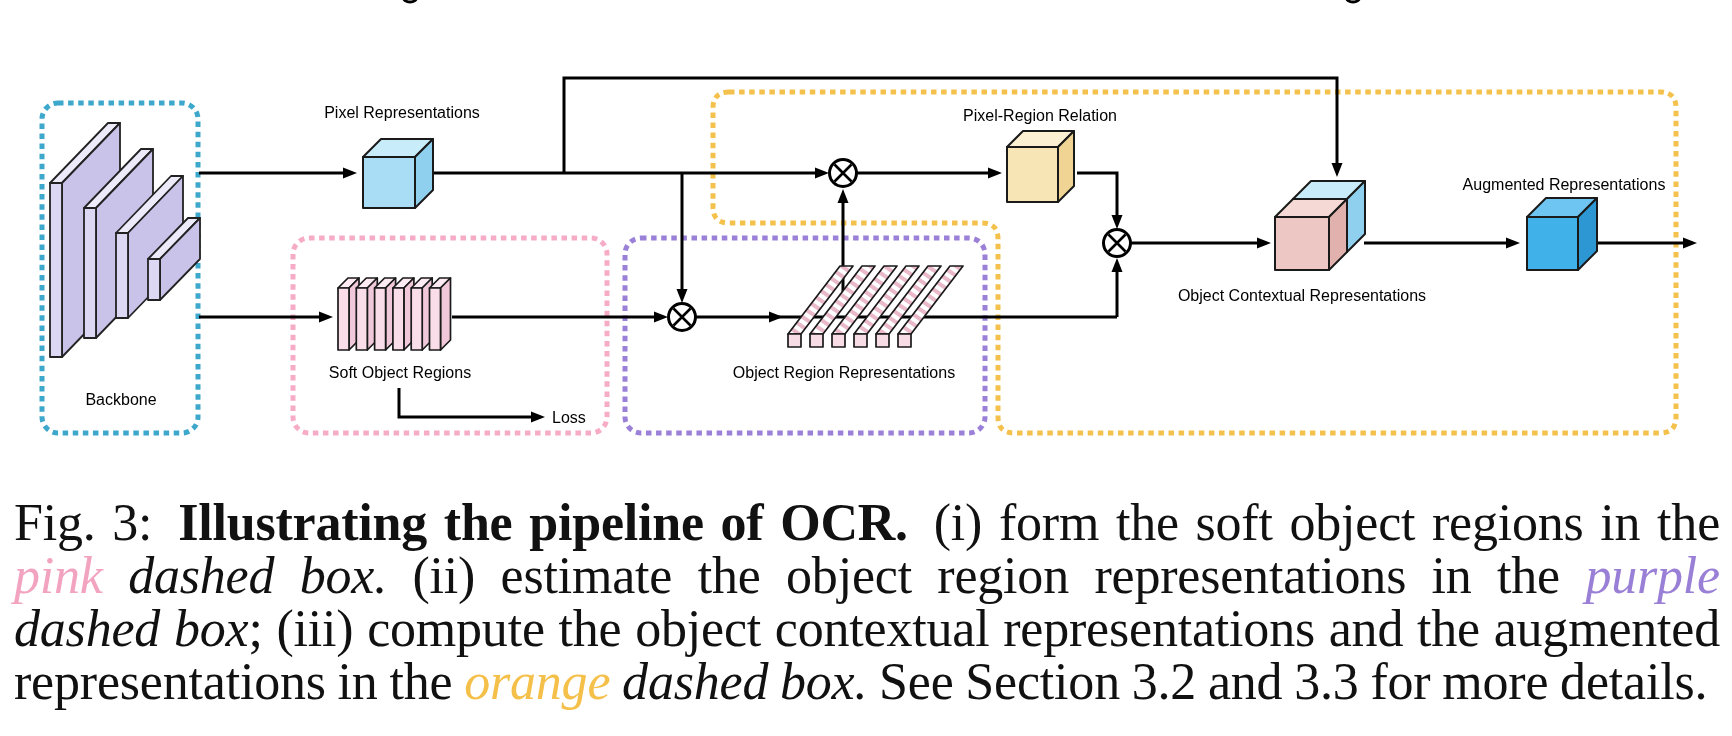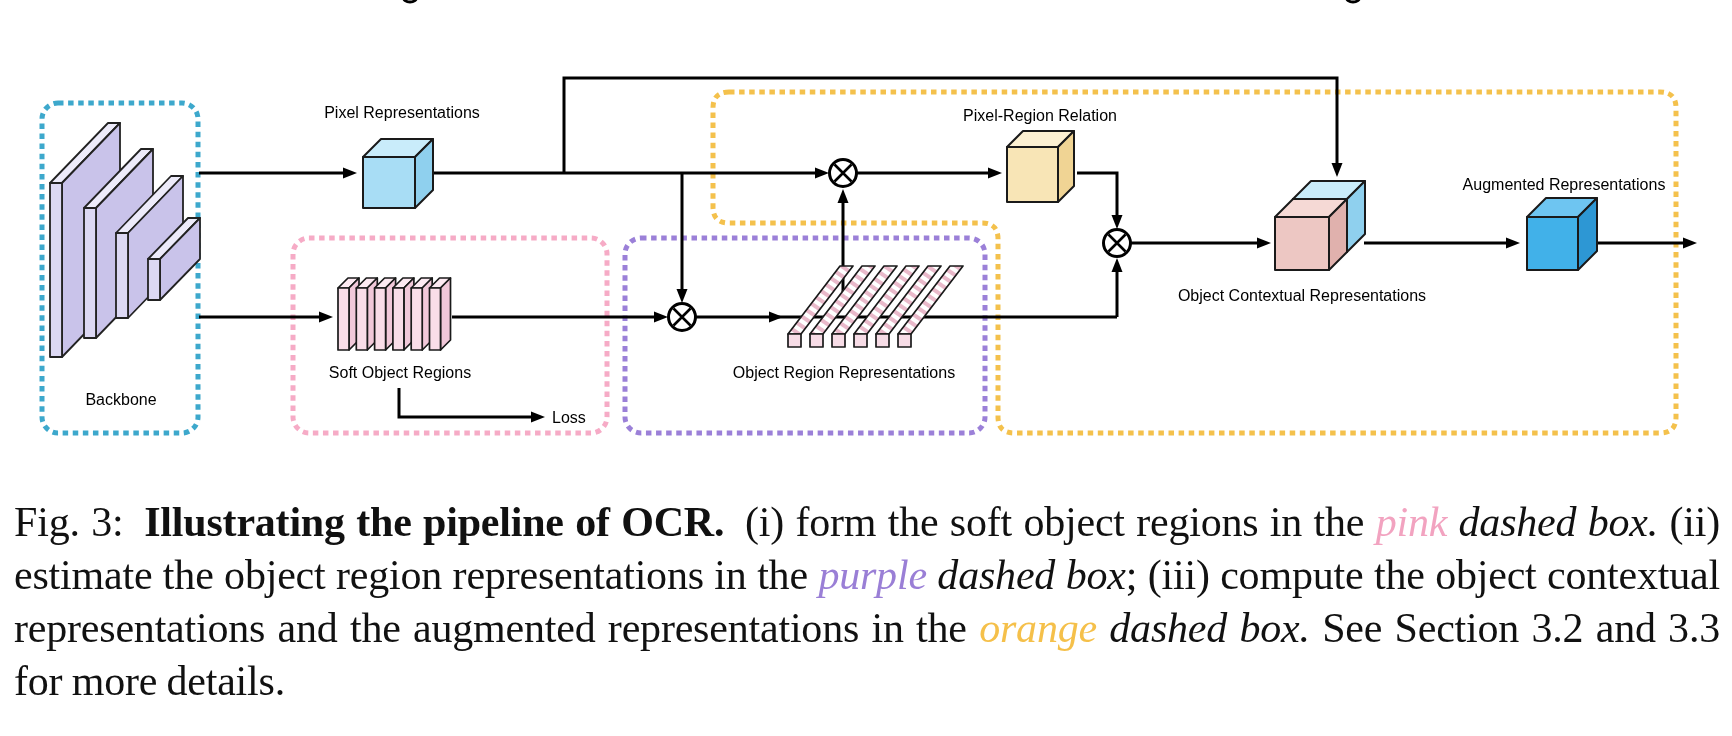--- a/index.html
+++ b/index.html
@@ -2,21 +2,21 @@
 <html><head>
 <meta charset="utf-8">
 <style>
   html,body{margin:0;padding:0;background:#ffffff;}
   body{width:1732px;height:736px;position:relative;overflow:hidden;
        font-family:"Liberation Sans",sans-serif;}
   #diagram{position:absolute;left:0;top:0;}
   .lbl{font:16px "Liberation Sans",sans-serif;fill:#000;}
   .caption{position:absolute;left:14px;top:496px;width:1706px;margin:0;
            text-align:justify;text-align-last:left;
-           font-family:"Liberation Serif",serif;font-size:42px;line-height:53px;
+           font-family:"Liberation Serif",serif;font-size:52px;line-height:53px;
            color:#111;letter-spacing:-0.2px;word-spacing:-1px;}
   .seg-r{font-style:normal;font-weight:normal;}
   .seg-b{font-weight:bold;}
   .seg-i{font-style:italic;}
 </style>
 </head>
 <body>
 
 <svg id="diagram" width="1732" height="455" viewBox="0 0 1732 455">
   <defs>

